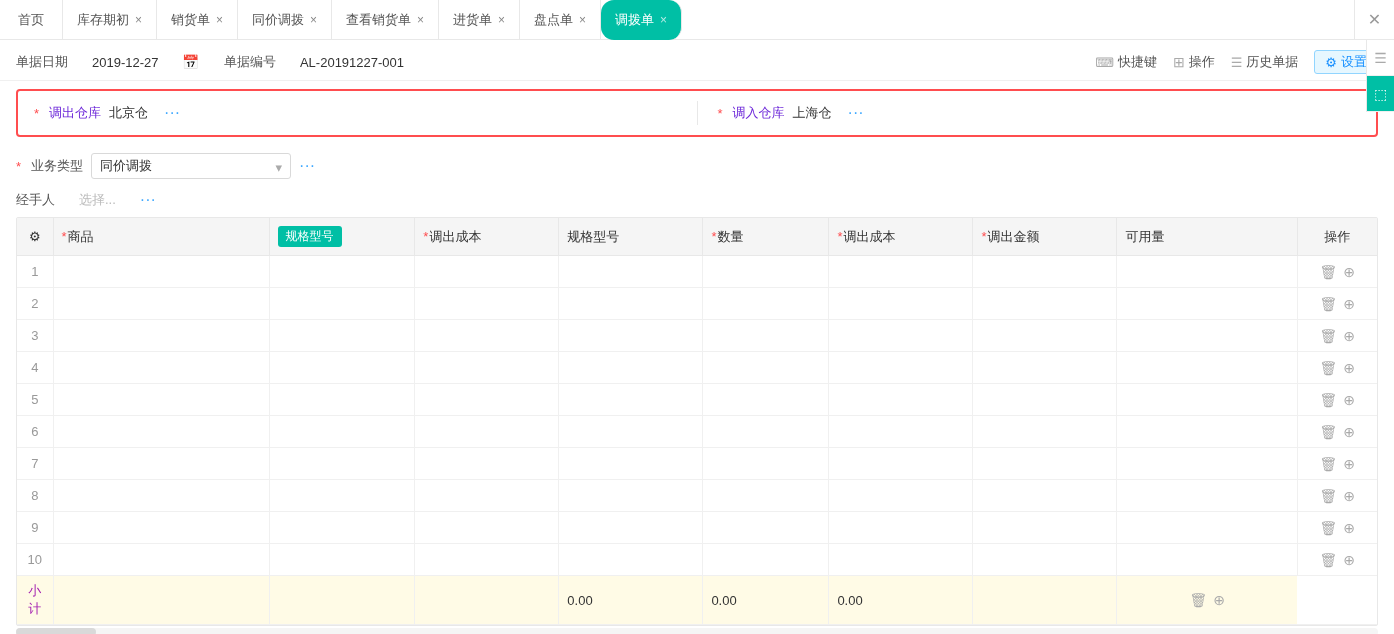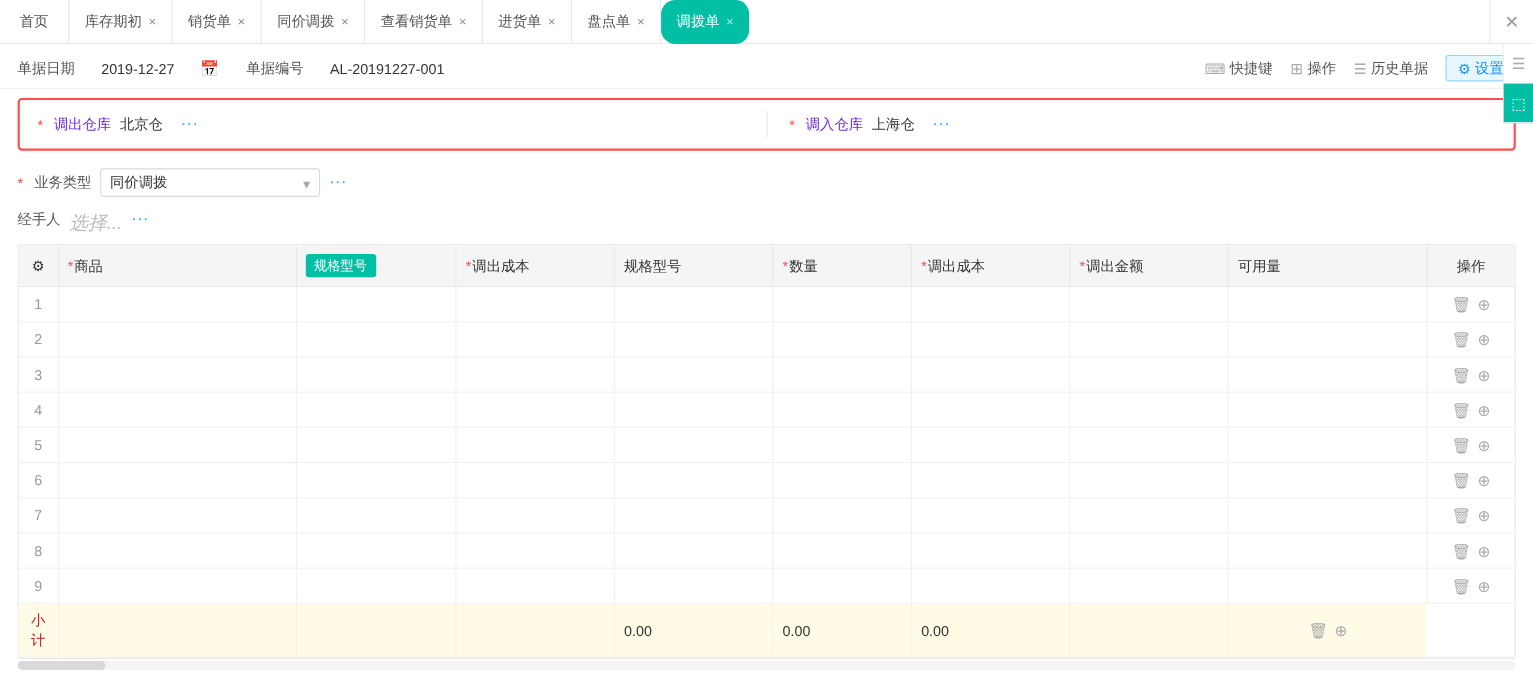--- a/index.html
+++ b/index.html
@@ -73,23 +73,23 @@
       padding: 3px 8px; width: 200px; cursor: pointer; background: #fff;
     }
     .select-value { flex: 1; color: #333; }
     .select-arrow { color: #aaa; }
     .ellipsis-btn { color: #40a9ff; cursor: pointer; font-size: 16px; }
 
     
     .person-row {
       padding: 4px 16px 8px 16px; display: flex; align-items: center; gap: 12px;
     }
-    .person-field { display: flex; align-items: flex-start; gap: 8px; }
+    .person-field { display: flex; align-items: flex-end; gap: 24px; }
     .person-select {
-      color: #bbb; font-size: 17px; cursor: pointer; font-style: italic;
+      color: #bbb; font-size: 13px; cursor: pointer;
     }
 
     
     .table-wrapper { margin: 0 16px; border: 1px solid #e8e8e8; border-radius: 2px; }
     table { width: 100%; border-collapse: collapse; font-size: 13px; }
     thead tr { background: #f5f5f5; }
     thead th {
       padding: 8px 8px; text-align: left; font-weight: 500; color: #333;
       border-right: 1px solid #e8e8e8; border-bottom: 1px solid #e8e8e8;
       white-space: nowrap;
@@ -114,21 +114,21 @@
 
     .scan-btn {
       background: #00bfa5; color: #fff; border: none; padding: 2px 8px;
       border-radius: 3px; font-size: 12px; cursor: pointer;
     }
     .required-col { color: #ff4d4f; margin-right: 1px; }
 
     .ops-icons { display: flex; align-items: center; justify-content: center; gap: 6px; }
     .op-icon { color: #aaa; cursor: pointer; font-size: 14px; }
 
-    .subtotal-label { color: #b91c1c; text-align: center; }
+    .subtotal-label { color: #a21caf; text-align: center; }
 
     
     .right-sidebar {
       position: fixed; right: 0; top: 40px; width: 28px;
       display: flex; flex-direction: column; align-items: center;
       gap: 0; background: #fff; border-left: 1px solid #e8e8e8;
     }
     .sidebar-btn {
       width: 28px; height: 36px; display: flex; align-items: center; justify-content: center;
       cursor: pointer; color: #aaa; font-size: 14px; border-bottom: 1px solid #f0f0f0;
@@ -431,20 +431,37 @@
       <td class="col-cost"></td>
       <td class="col-amount"></td>
       <td class="col-available"></td>
       <td class="col-ops">
         <div class="ops-icons">
           <span class="op-icon">🗑</span>
           <span class="op-icon">⊕</span>
         </div>
       </td>
     </tr>
+        <tr>
+      <td class="row-num">10</td>
+      <td class="col-product"></td>
+      <td></td>
+      <td class="col-unit"></td>
+      <td class="col-spec"></td>
+      <td class="col-qty"></td>
+      <td class="col-cost"></td>
+      <td class="col-amount"></td>
+      <td class="col-available"></td>
+      <td class="col-ops">
+        <div class="ops-icons">
+          <span class="op-icon">🗑</span>
+          <span class="op-icon">⊕</span>
+        </div>
+      </td>
+    </tr>
         <tr class="subtotal">
       <td class="row-num subtotal-label">小计</td>
       <td></td>
       <td></td>
       <td></td>
       <td style="color:#333;font-weight:500;">0.00</td>
       <td style="color:#333;font-weight:500;">0.00</td>
       <td style="color:#333;font-weight:500;">0.00</td>
       <td></td>
       <td>

